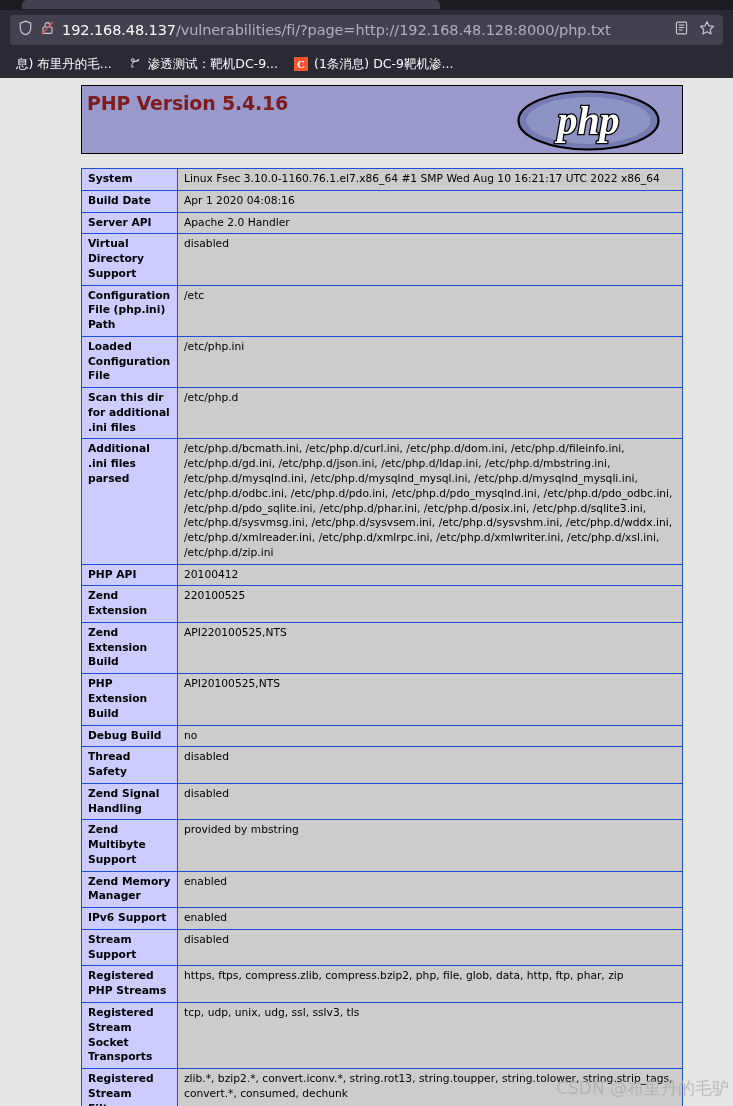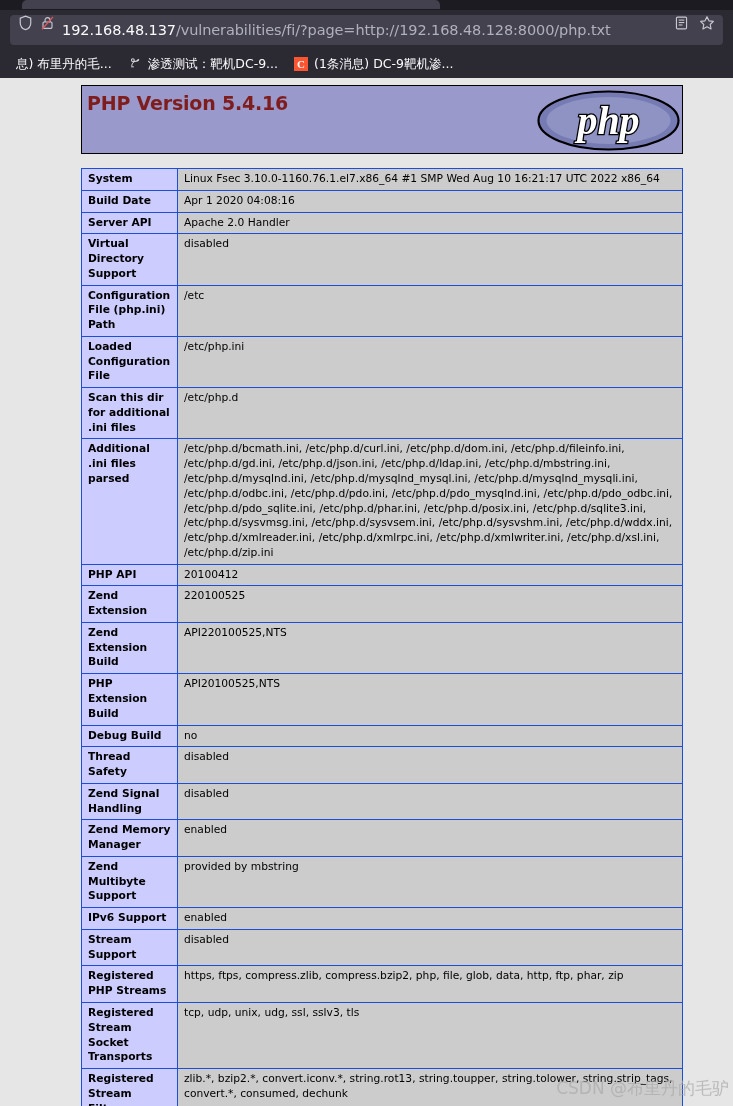--- a/index.html
+++ b/index.html
@@ -36,21 +36,21 @@
     display: flex;
     align-items: center;
     padding: 0 10px;
   }
   #urlbar {
     flex: 1;
     height: 30px;
     background: #42414d;
     border-radius: 4px;
     display: flex;
-    align-items: flex-start;
+    align-items: center;
     padding: 0 8px;
     gap: 7px;
   }
   .chrome-icon { flex: 0 0 auto; display: block; }
   #url-text {
     flex: 1;
     font-size: 14.5px;
     color: #b1b1bd;
     white-space: nowrap;
     overflow: hidden;
@@ -124,21 +124,21 @@
   #php-version {
     position: absolute;
     left: 5px; top: 6px;
     font-size: 19px;
     font-weight: bold;
     color: #7f1d1d;
     letter-spacing: -0.2px;
   }
   #php-logo {
     position: absolute;
-    right: 1px; top: 3px; text-align: right;
+    right: 21px; top: 3px; text-align: right;
   }
 
   table.infotable {
     border-collapse: collapse;
     width: 602px;
     margin-top: 14px;
     border: 1px solid #000;
   }
   table.infotable td {
     border: 1px solid #1d4ed8;
@@ -315,28 +315,28 @@
           </tr>
           <tr>
             <td class="k">Thread Safety</td>
             <td class="v">disabled</td>
           </tr>
           <tr>
             <td class="k">Zend Signal Handling</td>
             <td class="v">disabled</td>
           </tr>
           <tr>
+            <td class="k">Zend Multibyte Support</td>
+            <td class="v">provided by mbstring</td>
+          </tr>
+          <tr>
             <td class="k">Zend Memory Manager</td>
             <td class="v">enabled</td>
           </tr>
           <tr>
-            <td class="k">Zend Multibyte Support</td>
-            <td class="v">provided by mbstring</td>
-          </tr>
-          <tr>
             <td class="k">IPv6 Support</td>
             <td class="v">enabled</td>
           </tr>
           <tr>
             <td class="k">Stream Support</td>
             <td class="v">disabled</td>
           </tr>
           <tr>
             <td class="k">Registered PHP Streams</td>
             <td class="v">https, ftps, compress.zlib, compress.bzip2, php, file, glob, data, http, ftp, phar, zip</td>

